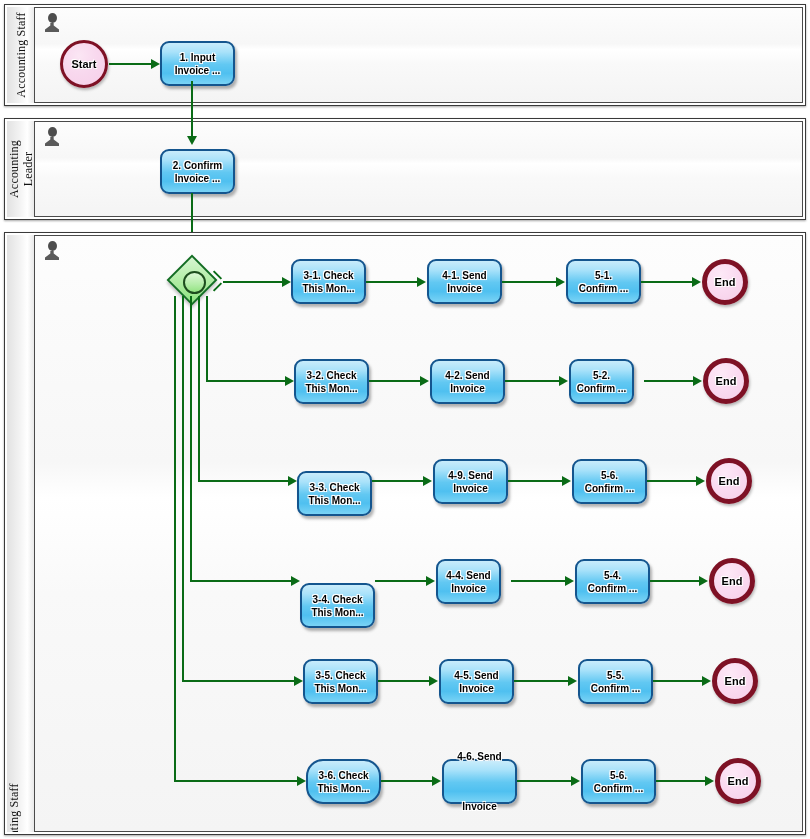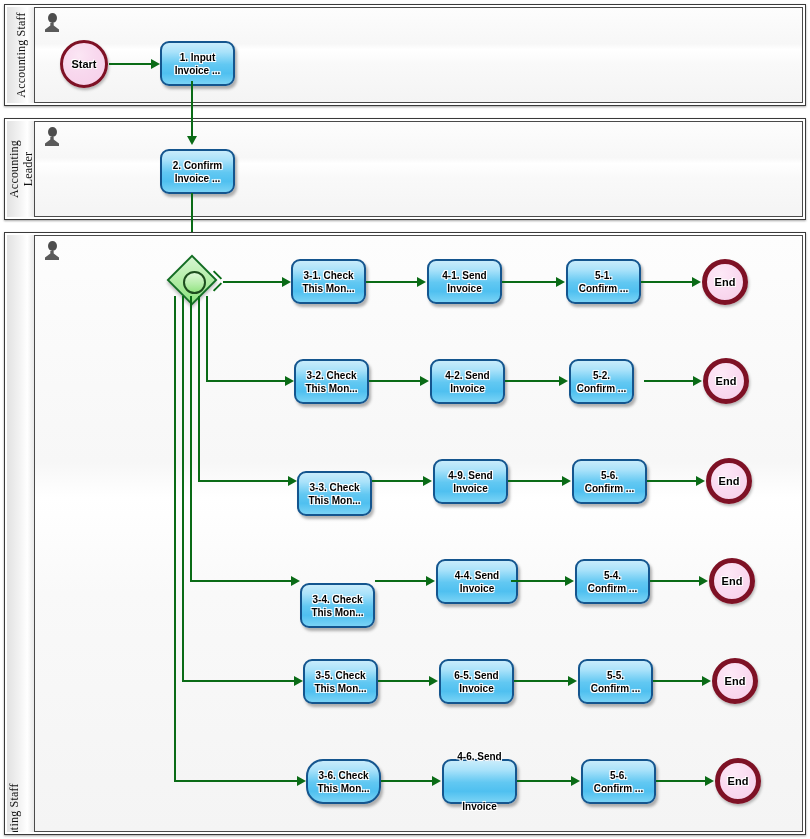--- a/index.html
+++ b/index.html
@@ -287,21 +287,21 @@
   <div class="evt evt-end" style="left:706px;top:458px;width:46px;height:46px;">
     <span>End</span>
   </div>
 
   <div class="task" style="left:300px;top:559px;width:75px;height:45px;margin-top:24px;">
     <span>3-4. Check</span>
     <span>This Mon...</span>
   </div>
   <div class="seq h" style="left:375px;top:580px;width:51px;"></div>
   <div class="arrow right" style="left:426px;top:576px;"></div>
-  <div class="task" style="left:436px;top:559px;width:82px;height:45px;">
+  <div class="task" style="left:436px;top:559px;width:65px;height:45px;">
     <span>4-4. Send</span>
     <span>Invoice</span>
   </div>
   <div class="seq h" style="left:511px;top:580px;width:54px;"></div>
   <div class="arrow right" style="left:565px;top:576px;"></div>
   <div class="task" style="left:575px;top:559px;width:75px;height:45px;">
     <span>5-4.</span>
     <span>Confirm ...</span>
   </div>
   <div class="seq h" style="left:650px;top:580px;width:50px;"></div>
@@ -310,21 +310,21 @@
     <span>End</span>
   </div>
 
   <div class="task" style="left:303px;top:659px;width:75px;height:45px;">
     <span>3-5. Check</span>
     <span>This Mon...</span>
   </div>
   <div class="seq h" style="left:378px;top:680px;width:51px;"></div>
   <div class="arrow right" style="left:429px;top:676px;"></div>
   <div class="task" style="left:439px;top:659px;width:75px;height:45px;">
-    <span>6-5. Send</span>
+    <span>4-5. Send</span>
     <span>Invoice</span>
   </div>
   <div class="seq h" style="left:514px;top:680px;width:54px;"></div>
   <div class="arrow right" style="left:568px;top:676px;"></div>
   <div class="task" style="left:578px;top:659px;width:75px;height:45px;">
     <span>5-5.</span>
     <span>Confirm ...</span>
   </div>
   <div class="seq h" style="left:653px;top:680px;width:50px;"></div>
   <div class="arrow right" style="left:702px;top:676px;"></div>

